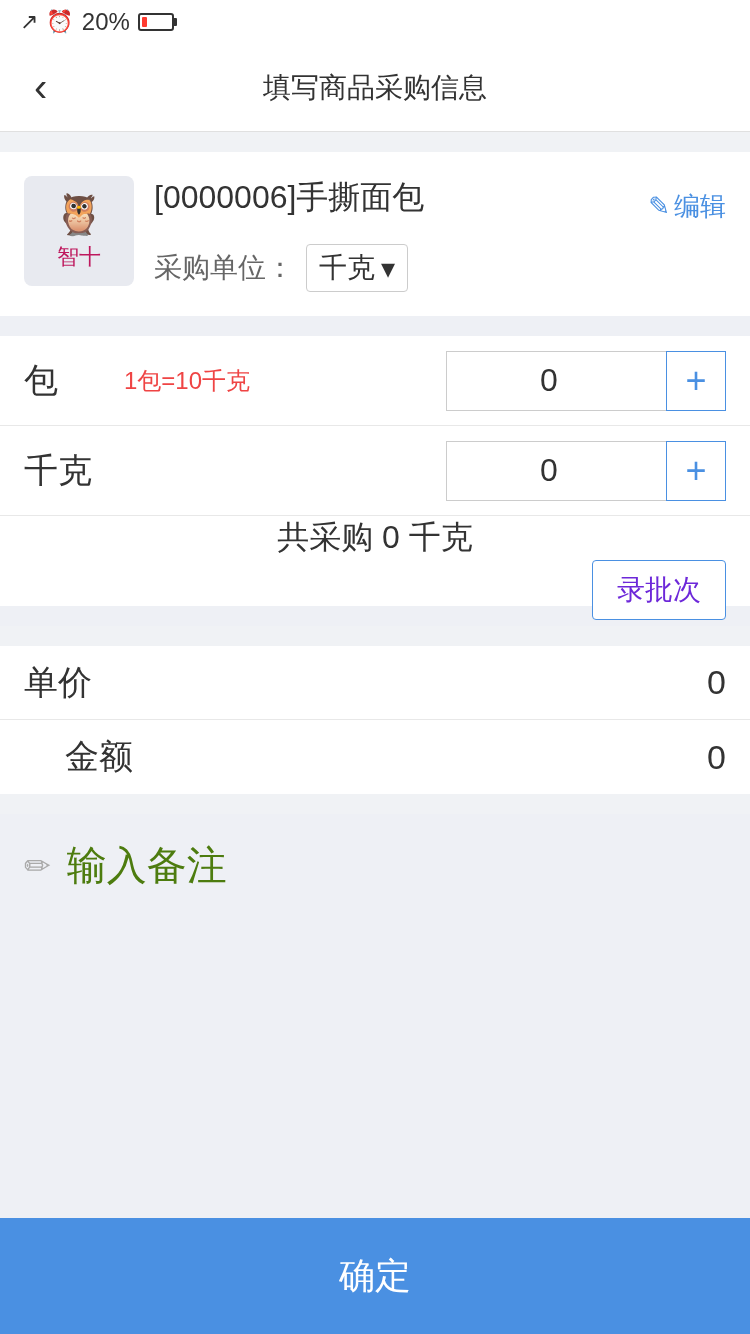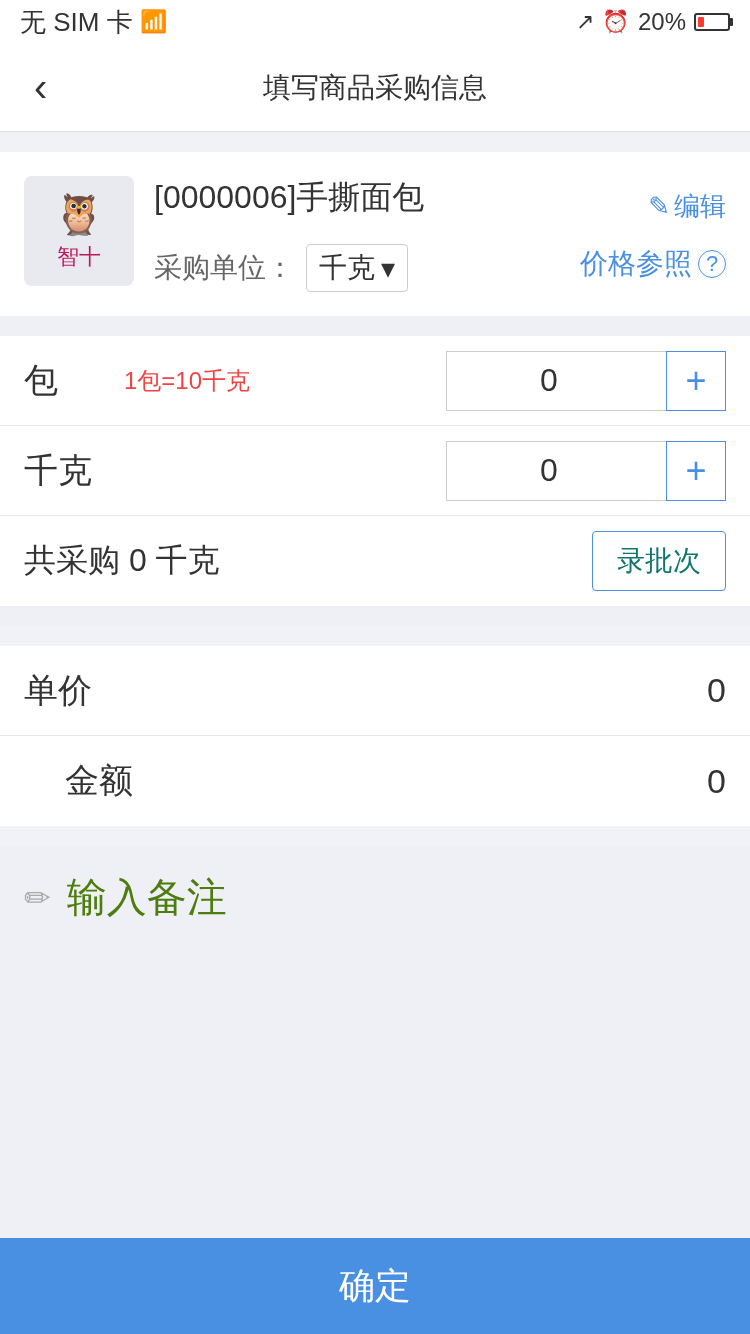--- a/index.html
+++ b/index.html
@@ -198,46 +198,47 @@
       cursor: pointer;
     }
 
     
     .summary-row {
       display: flex;
       align-items: center;
       padding: 0 24px;
       height: 90px;
       background: #fff;
+      flex-direction: column;
     }
     .summary-text {
       font-size: 32px;
       color: #333;
     }
     .record-btn {
       margin-left: auto;
       border: 1px solid #4a90e2;
-      color: #0f766e;
+      color: #6d28d9;
       background: #fff;
       border-radius: 4px;
       font-size: 28px;
       padding: 10px 24px;
       cursor: pointer;
     }
 
     
     .info-section {
       background: #fff;
       margin-top: 20px;
     }
     .info-row {
       display: flex;
       align-items: center;
       padding: 0 24px;
-      height: 90px;
+      height: 74px;
       border-bottom: 1px solid #e8e8e8;
     }
     .info-row:last-child { border-bottom: none; margin-left: 41px; }
     .info-label {
       font-size: 34px;
       color: #333;
     }
     .info-value {
       margin-left: auto;
       font-size: 34px;
@@ -256,42 +257,38 @@
     }
     .note-icon { font-size: 32px; color: #aaa; }
     .note-placeholder { font-size: 40px; color: #4d7c0f; }
 
     
     .confirm-btn {
       position: fixed;
       bottom: 0;
       left: 0;
       width: 750px;
-      height: 96px;
+      height: 116px;
       background: #4a90e2;
       color: #fff;
       font-size: 36px;
       display: flex;
       align-items: center;
       justify-content: center;
       cursor: pointer;
       border: none;
       margin-top: 20px;
     }
 
     .wifi-icon { font-size: 22px; }
   </style>
 </head>
 <body>
 
 <div class="status-bar">
-  <div class="status-left">
-    <span>无 SIM 卡</span>
-    <span class="wifi-icon">📶</span>
-  </div>
   <div class="status-right">
     <span style="font-size:22px;">↗</span>
     <span style="font-size:22px;">⏰</span>
     <span style="font-size:24px;">20%</span>
     <div class="battery-icon">
       <div class="battery-fill"></div>
     </div>
   </div>
 </div>
 
@@ -318,24 +315,20 @@
       </div>
     </div>
     <div class="product-meta">
       <div class="unit-row">
         <span>采购单位：</span>
         <div class="unit-select">
           <span>千克</span>
           <span>▾</span>
         </div>
       </div>
-      <div class="price-ref">
-        <span>价格参照</span>
-        <span style="border:1px solid #4a90e2; border-radius:50%; width:28px; height:28px; display:flex; align-items:center; justify-content:center; font-size:22px;">?</span>
-      </div>
     </div>
   </div>
 </div>
 
 <div class="section-divider"></div>
 
 <div class="input-section">
 
   <div class="input-row">
     <span class="input-label">包</span>

